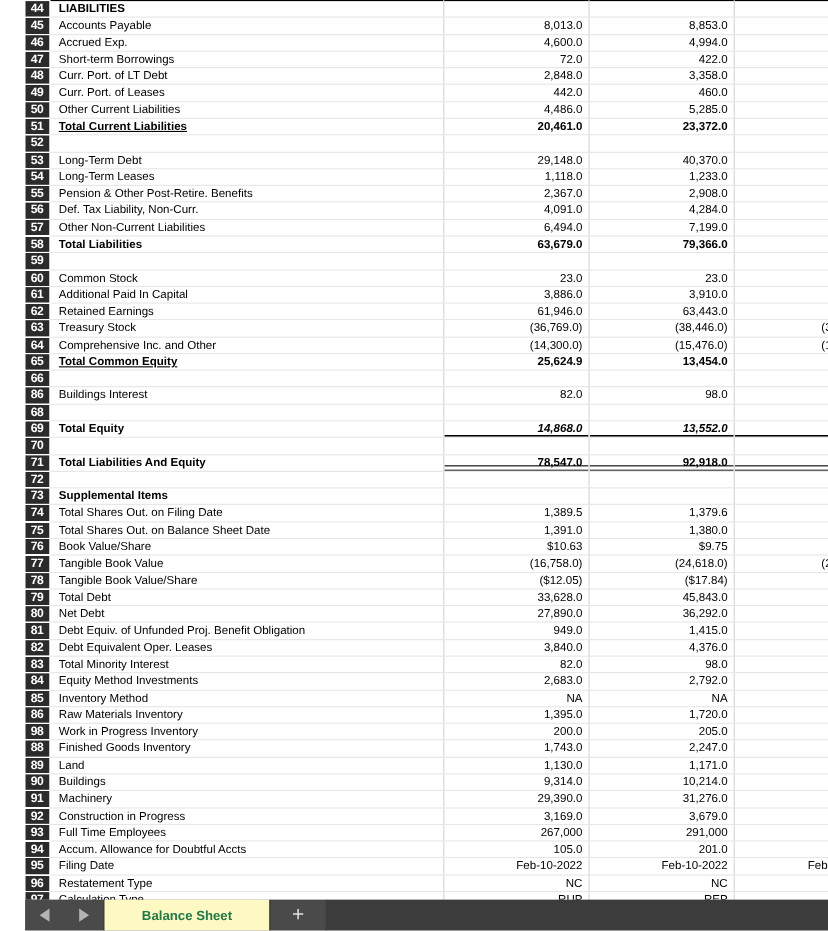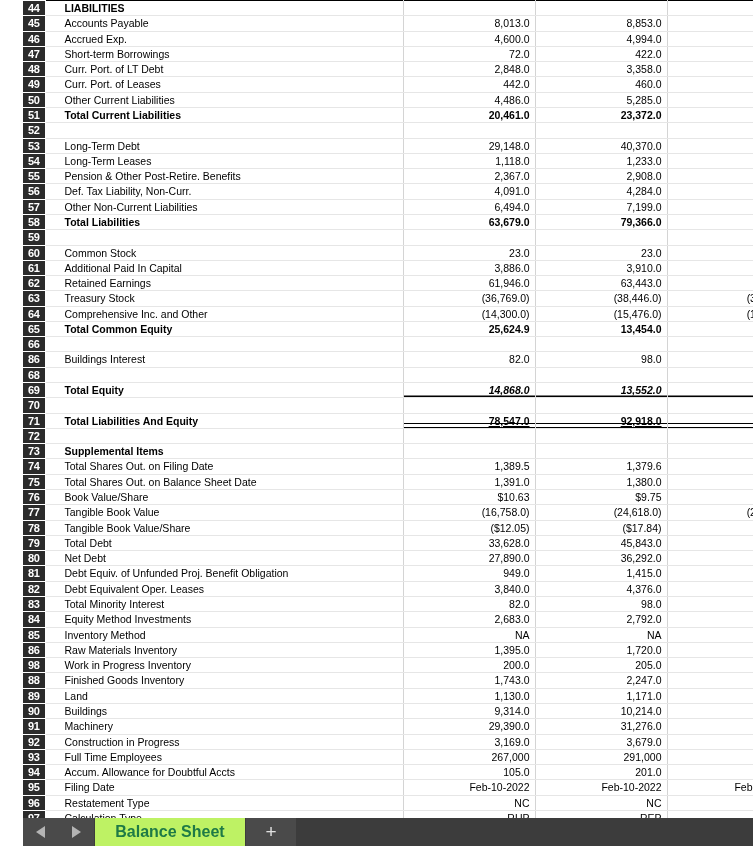--- a/index.html
+++ b/index.html
@@ -51,34 +51,34 @@
     font-weight: bold;
     font-size: 11px;
     text-align: center;
     border-right: 1px solid #ffffff;
     border-bottom: 1px solid #ffffff;
     letter-spacing: -0.3px;
   }
 
   td.desc {
     text-align: left;
-    padding-left: 19px;
+    padding-left: 8px;
   }
   td.num {
     text-align: right;
     padding-right: 5px;
   }
 
   .b   { font-weight: bold; }
-  .ind { padding-left: 12px; }
+  .ind { padding-left: 12px; text-decoration: underline; }
 
   
   .bt  { border-top: 1.6px solid #000; }
   .ul  { box-shadow: inset 0 -1.6px 0 0 #000; font-style: italic; }
-  .dul2 { position: relative; text-decoration: underline; }
+  .dul2 { position: relative; }
   .dul2::after {
     content: "";
     position: absolute;
     left: 0; right: 0; bottom: 0px;
     border-bottom: 1.4px solid #000;
     border-top: 1.4px solid #000;
     height: 3.2px;
   }
 
   
@@ -101,24 +101,24 @@
   .navbtns .arrow {
     width: 0; height: 0;
     border-top: 6px solid transparent;
     border-bottom: 6px solid transparent;
     opacity: 0.75;
   }
   .arrow.left  { border-right: 9px solid #d8d8d8; }
   .arrow.right { border-left: 9px solid #d8d8d8; }
 
   .tab-active {
-    background: #bef264;
+    background: #fef9c3;
     color: #1e7a46;
     font-weight: bold;
-    font-size: 16px;
+    font-size: 12px;
     display: flex;
     align-items: center;
     justify-content: center;
     padding: 0 20px;
     min-width: 150px;
   }
   .tab-add {
     width: 52px;
     background: #4a4a4a;
     color: #e0e0e0;

